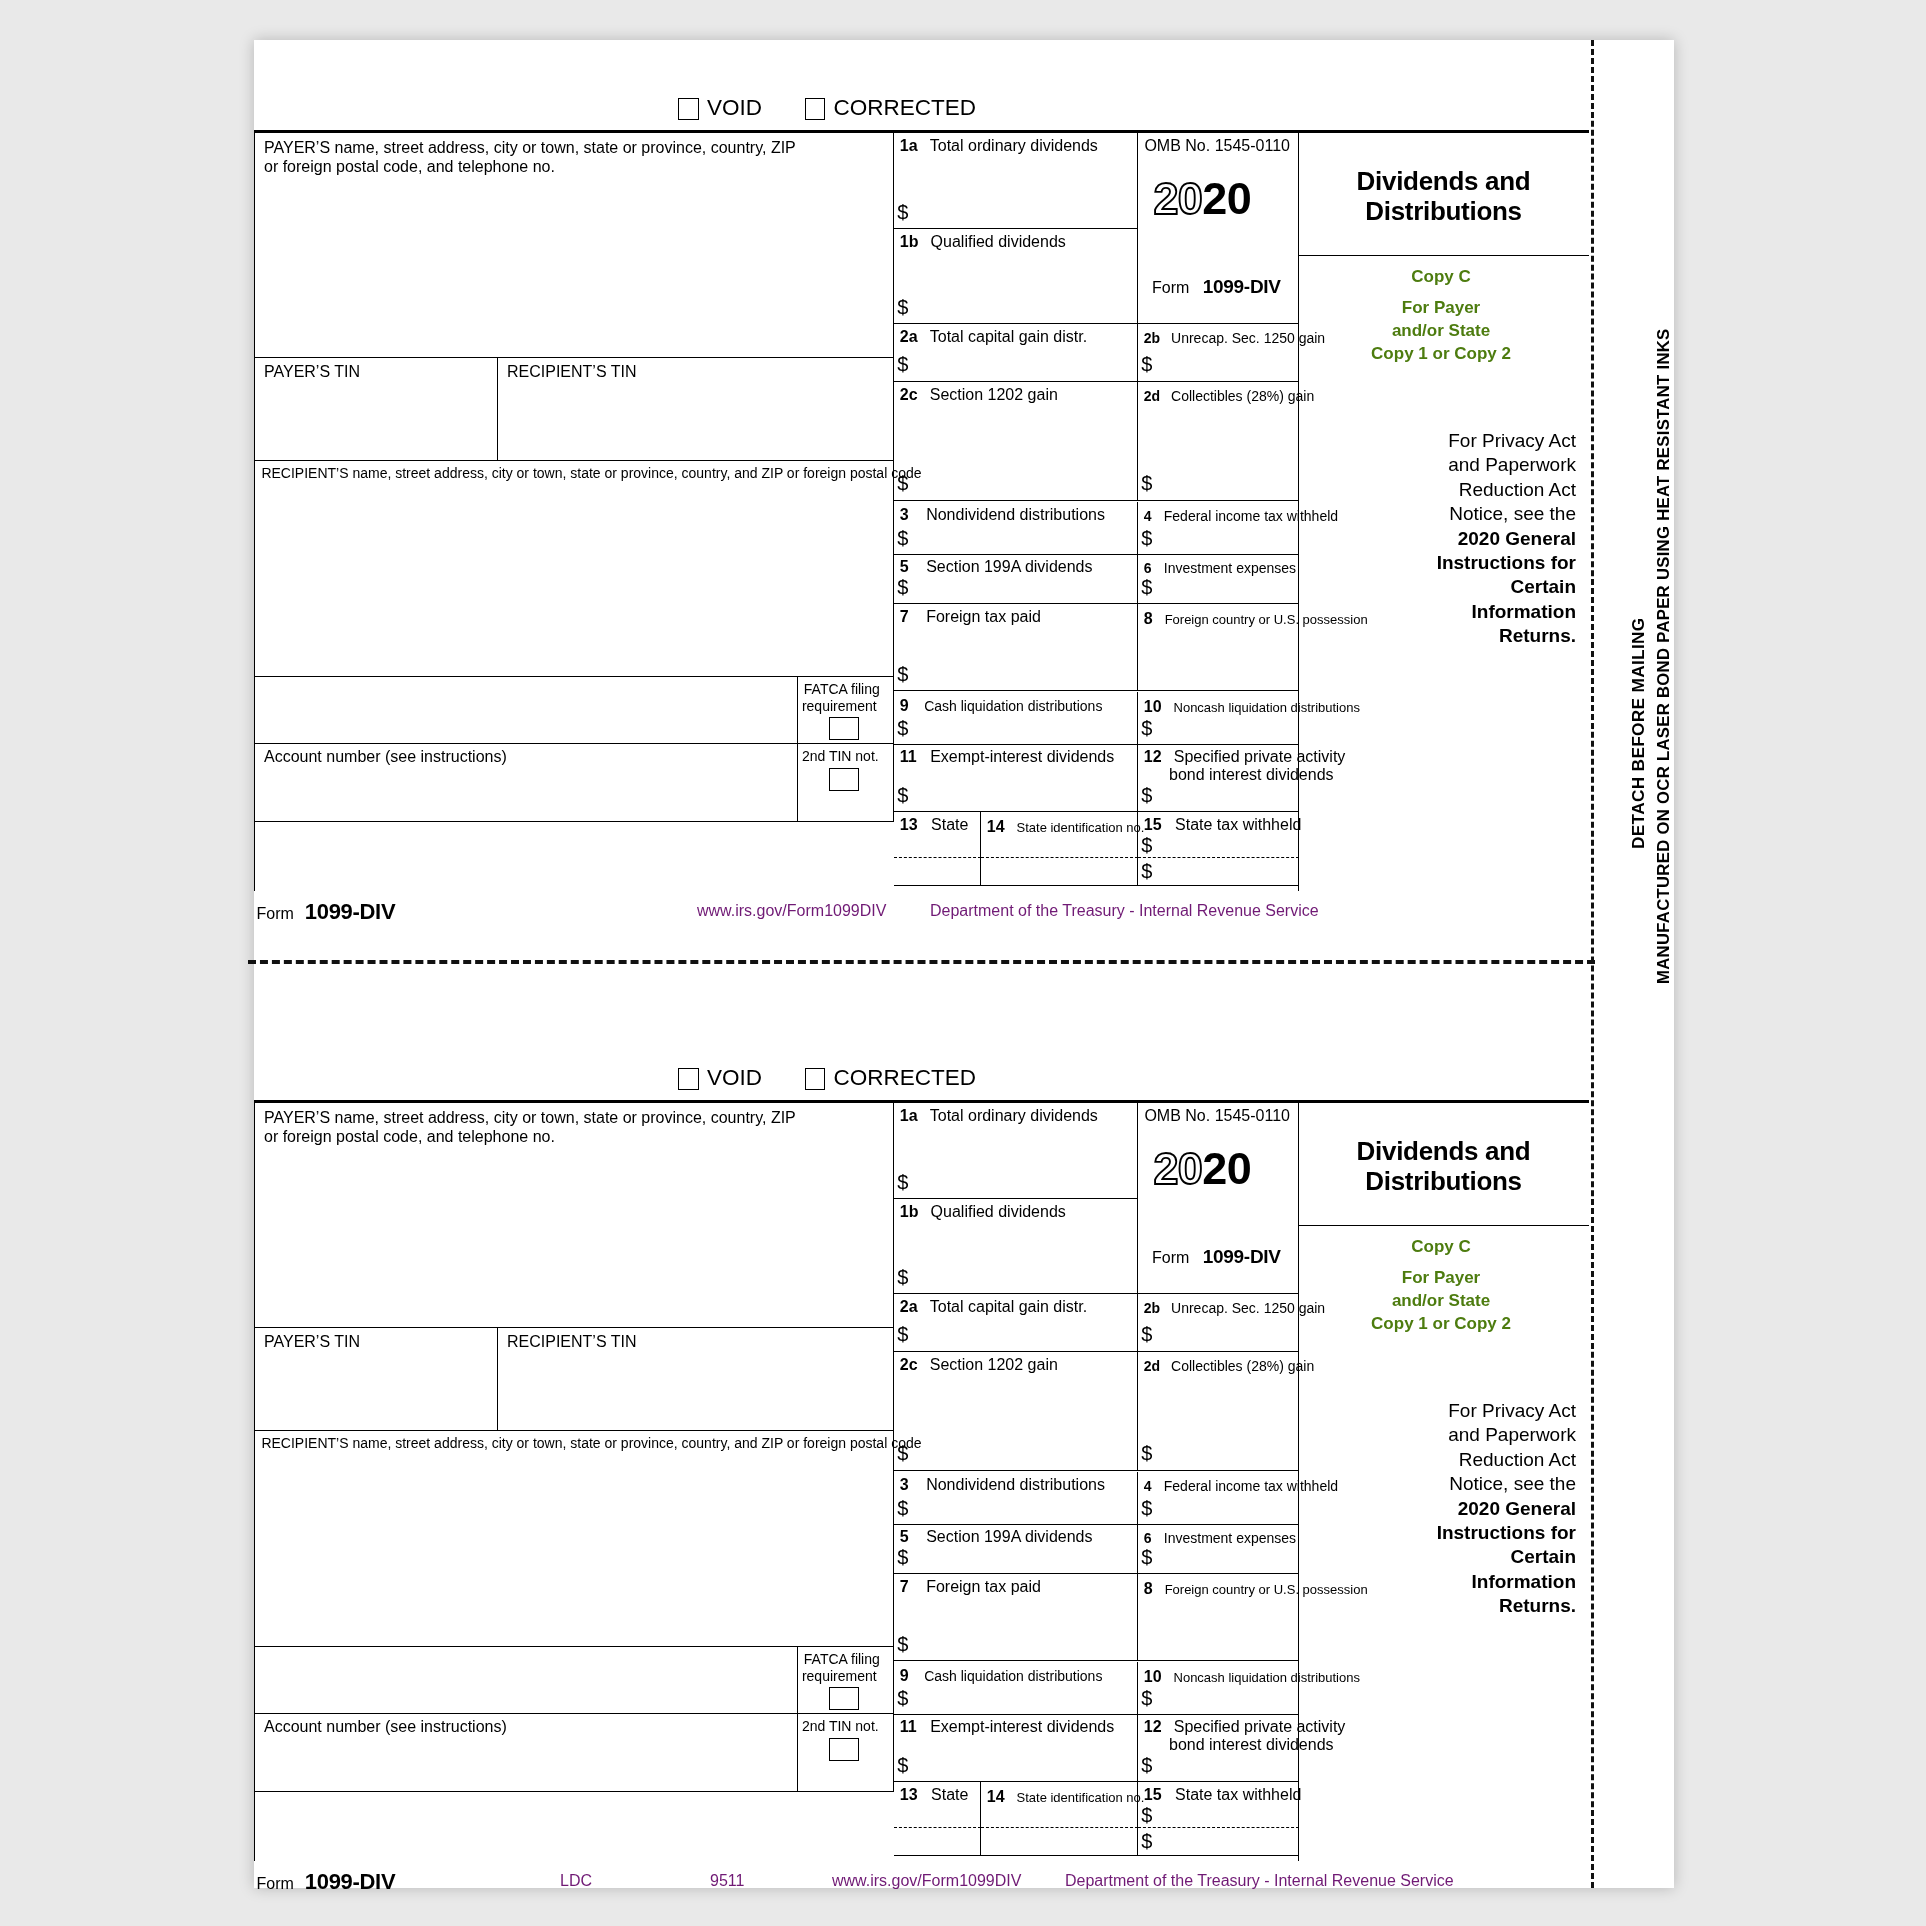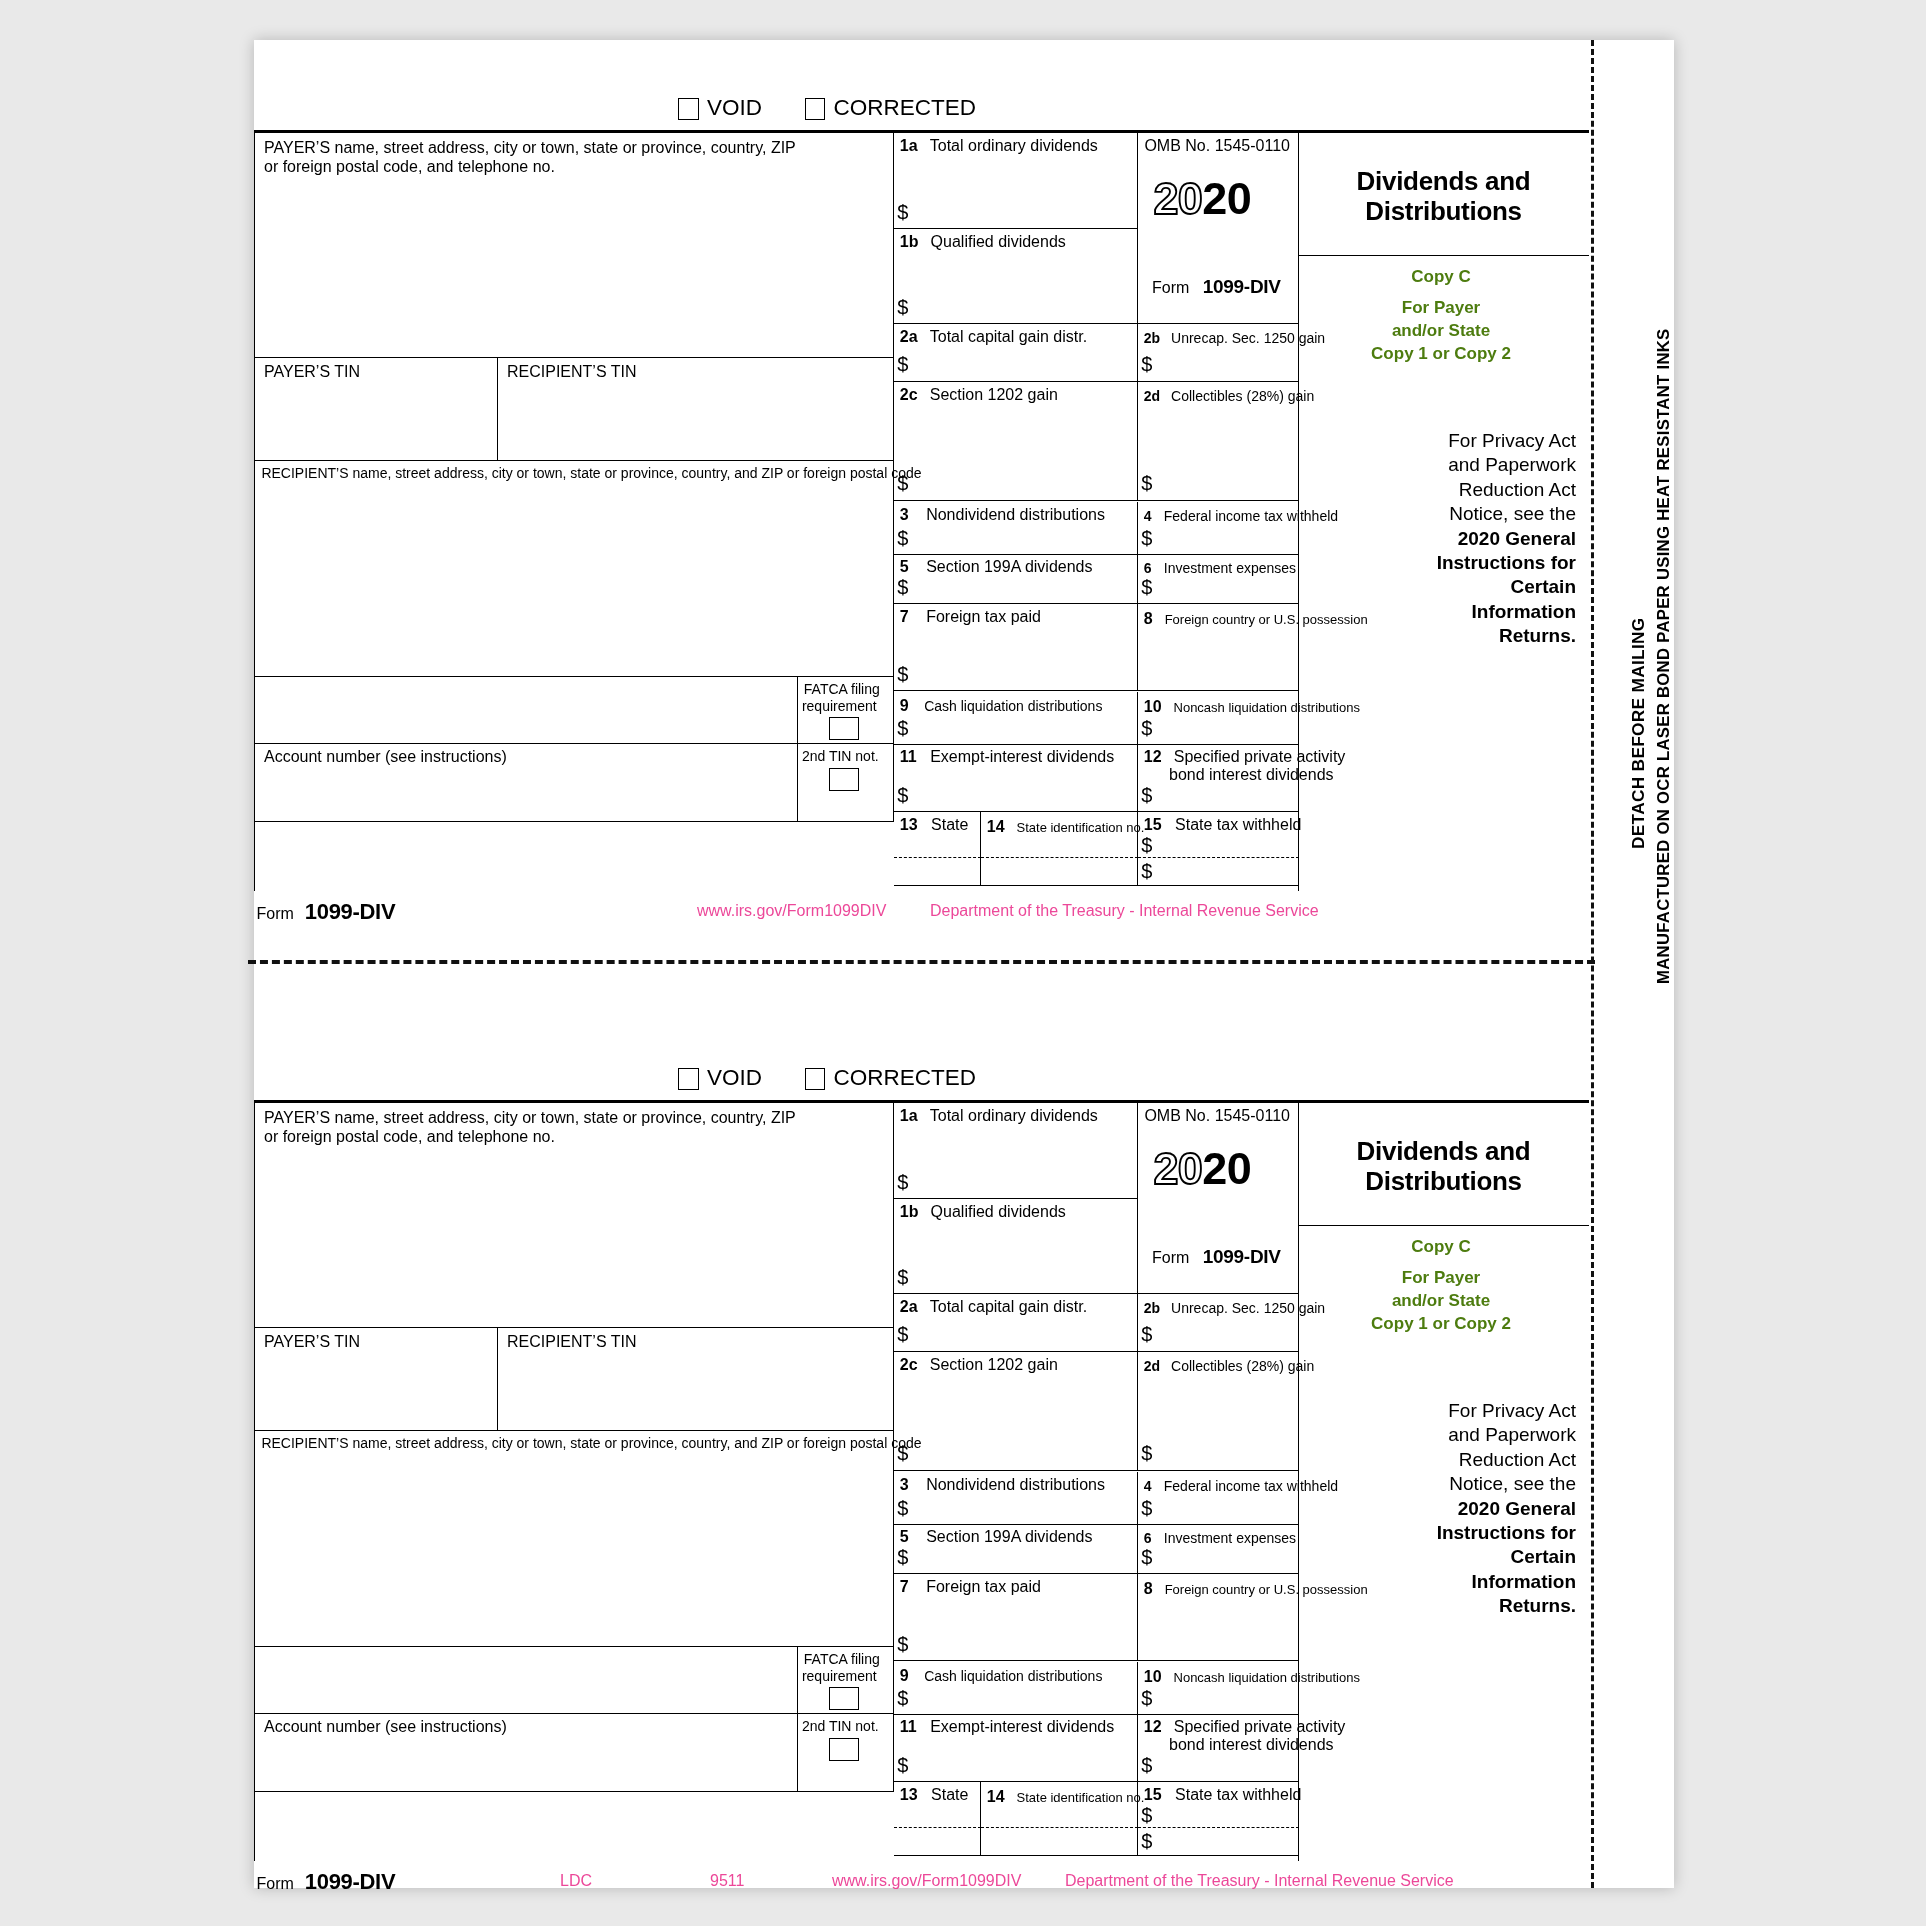--- a/index.html
+++ b/index.html
@@ -143,21 +143,21 @@
     font-size:19px;
     color:#000;
     line-height:24.4px;
   }
   .privacy b{font-weight:700;}
 
   
   .footer{position:absolute;left:0;width:1337px;height:39px;}
   .ftl{position:absolute;font-size:16px;color:#000;}
   .ftl b{font-size:22px;letter-spacing:-0.3px;}
-  .ftc{position:absolute;font-size:16px;color:#ec4899;}
+  .ftc{position:absolute;font-size:16px;color:#701a75;}
 </style>
 </head>
 <body>
 
 <div class="page">
 
   <div class="vperf"></div>
 
   <div class="sidetext l1" style="left:1374px;top:809px;">DETACH BEFORE MAILING</div>
   <div class="sidetext l2" style="left:1400px;top:944px;">MANUFACTURED  ON OCR LASER  BOND PAPER  USING HEAT RESISTANT  INKS</div>

